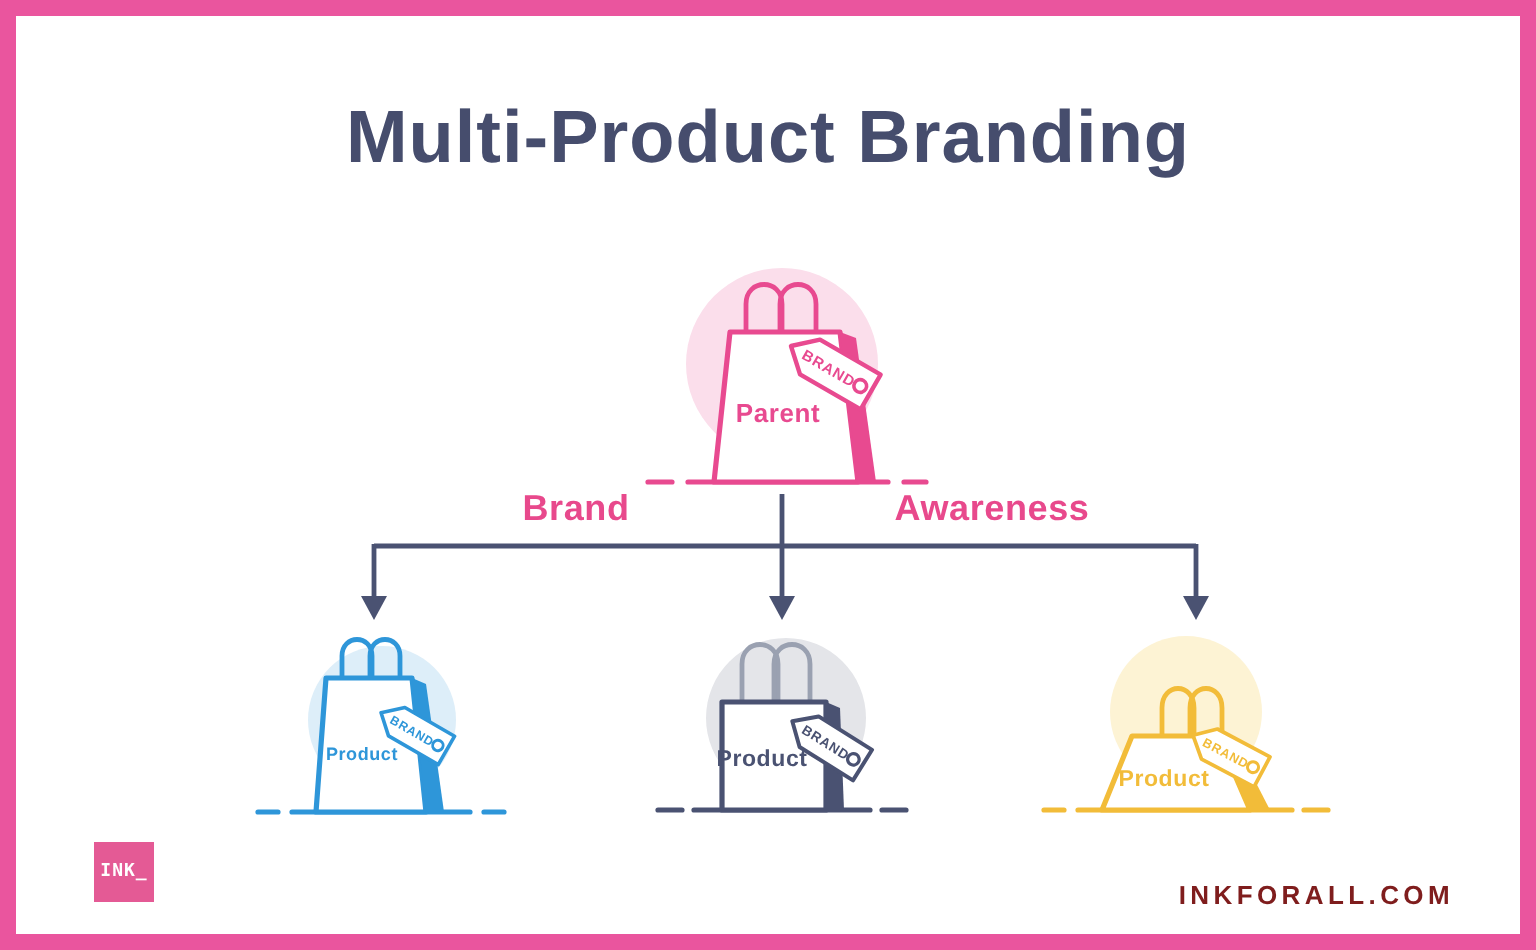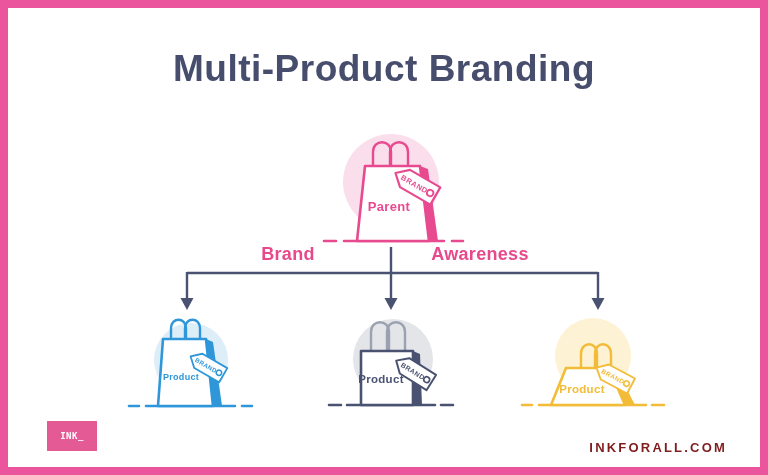--- a/index.html
+++ b/index.html
@@ -34,21 +34,21 @@
   
   svg.connectors{position:absolute;left:0;top:0;pointer-events:none;}
   .connectors .stem{fill:none;stroke:#4a5272;stroke-width:2.4;}
   .connectors .head{fill:#4a5272;stroke:none;}
   .edge-label{
     position:absolute;transform:translateX(-50%);font-size:18px;font-weight:bold;
     color:#e8498c;letter-spacing:.3px;white-space:nowrap;
   }
   
   .logo{
-    position:absolute;left:39px;top:413px;width:50px;height:30px;background:#e45a95;
+    position:absolute;left:39px;top:413px;width:30px;height:30px;background:#e45a95;
     display:flex;align-items:center;justify-content:center;
   }
   .logo span{
     color:#fff;font-family:"DejaVu Sans Mono",monospace;font-size:9px;
     letter-spacing:.5px;font-weight:bold;
   }
   .website{
     position:absolute;right:33px;top:432px;font-size:13px;letter-spacing:2.2px;
     color:#7f1d1d;font-weight:bold;
   }
@@ -76,21 +76,21 @@
   </svg>
 
   <svg class="connectors" width="768" height="475" viewBox="0 0 768 475">
     <path class="stem" d="M383,239 V265 M179,265 H590 M179,264 V291 M383,264 V291 M590,264 V291"></path>
     <polygon class="head" points="172.5,290 185.5,290 179,302"></polygon>
     <polygon class="head" points="376.5,290 389.5,290 383,302"></polygon>
     <polygon class="head" points="583.5,290 596.5,290 590,302"></polygon>
   </svg>
 
   <div class="edge-label" style="left:280px;top:236px;">Brand</div>
-  <div class="edge-label" style="left:472px;top:236px;">Awareness</div>
+  <div class="edge-label" style="left:488px;top:236px;">Awareness</div>
 
   <svg class="bag blue" width="140" height="110" viewBox="0 0 140 110" style="left:113px;top:306px;">
     <circle class="glow" cx="70" cy="46" r="37"></circle>
     <path class="ground" d="M8,92 H18 M25,92 H114 M121,92 H131"></path>
     <path class="handle" d="M50,30 V14 C50,3 65,3 65,14 V30"></path>
     <path class="handle" d="M64,30 V14 C64,3 79,3 79,14 V30"></path>
     <path class="front" d="M42,25 H85 L92,92 H37 Z"></path>
     <path class="gusset" d="M85,25 L92,28 L101,92 L92,92 Z"></path>
     <g class="tag" transform="translate(88,53) rotate(30) scale(0.82)">
       <path class="tag-body" d="M-26,0 L-15,-10 H20 V10 H-15 Z"></path>

